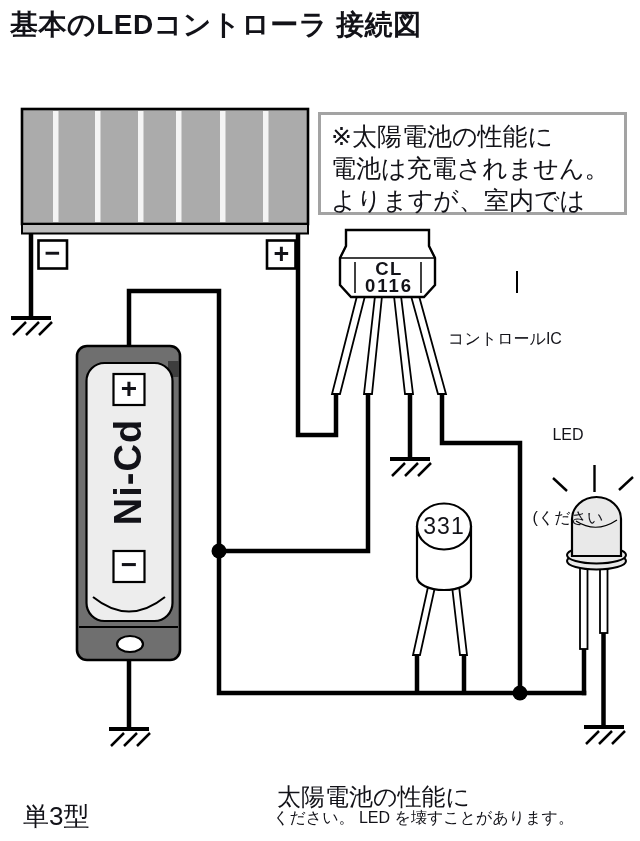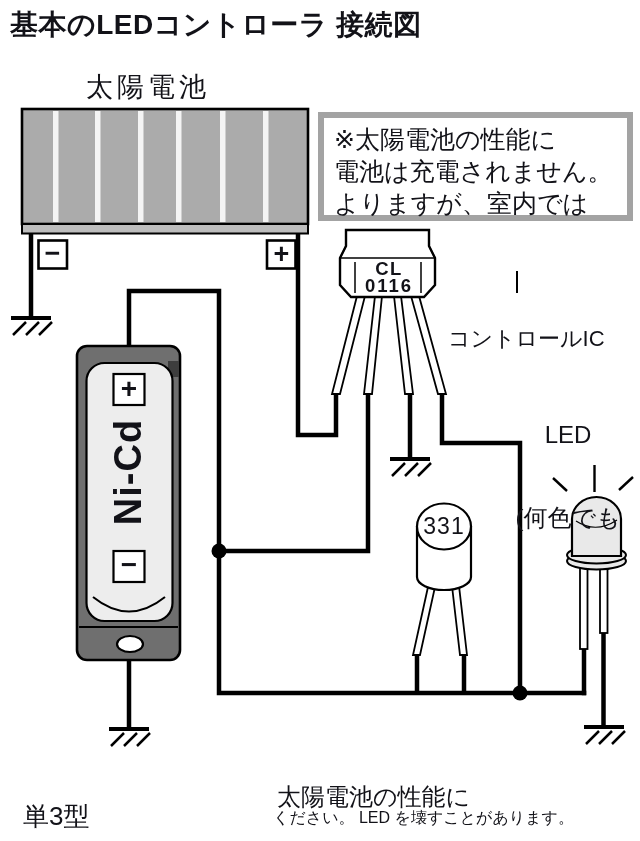--- a/index.html
+++ b/index.html
@@ -2,25 +2,25 @@
 <html><head>
 <meta charset="utf-8">
 <style>
   html,body{margin:0;padding:0;background:#fff;}
   #page{position:relative;width:640px;height:841px;background:#ffffff;overflow:hidden;
         font-family:"Liberation Sans","DejaVu Sans",sans-serif;color:#121218;}
   .abs{position:absolute;}
   .lbl{position:absolute;white-space:pre;color:#121218;}
   #title{left:10px;top:6px;font-size:28px;font-weight:700;letter-spacing:.5px;}
   #solar-label{left:86px;top:69px;font-size:27px;letter-spacing:4px;}
-  #note-box{left:318px;top:112px;width:293px;height:92px;border:6px solid #a3a3a3;background:#fff;
+  #note-box{left:318px;top:112px;width:293px;height:92px;border:3px solid #a3a3a3;background:#fff;
             padding:5px 0 0 10px;font-size:25px;line-height:32px;}
-  #ic-label{left:448px;top:268px;font-size:22px;line-height:28.5px;}
+  #ic-label{left:448px;top:268px;font-size:16px;line-height:28.5px;}
   #text-cursor{left:516px;top:271px;width:2px;height:22px;background:#000;}
-  #led-label{left:500px;top:366px;width:136px;text-align:center;font-size:24px;line-height:27.5px;}
+  #led-label{left:500px;top:366px;width:136px;text-align:center;font-size:16px;line-height:27.5px;}
   #batt-caption{left:23px;top:741px;font-size:26px;line-height:30px;}
   #ind-label{left:277px;top:707px;font-size:24px;line-height:36px;}
   #footnote1{left:254px;top:781px;font-size:18.5px;}
   #footnote2{left:273px;top:808px;font-size:16px;}
   .termsign{position:absolute;text-align:center;font-weight:700;}
   #solar-minus-sign{left:38px;top:240px;width:29px;height:28px;font-size:27px;line-height:26px;}
   #solar-plus-sign{left:267px;top:240px;width:29px;height:28px;font-size:27px;line-height:28px;}
   #batt-plus-sign{left:113px;top:374px;width:32px;height:31px;font-size:28px;line-height:30px;}
   #batt-minus-sign{left:113px;top:551px;width:32px;height:31px;font-size:28px;line-height:28px;}
   #nicd-label{left:48px;top:452px;width:160px;height:40px;text-align:center;
@@ -125,38 +125,37 @@
       <rect x="600" y="567" width="7.5" height="66" fill="#fff" stroke="#000" stroke-width="1.8"></rect>
       <ellipse cx="596.5" cy="561" rx="29.5" ry="8.5" fill="#e9e9e9" stroke="#000" stroke-width="2"></ellipse>
       <ellipse cx="596.5" cy="555" rx="29.5" ry="8.5" fill="#e9e9e9" stroke="#000" stroke-width="2"></ellipse>
       <path fill="#e9e9e9" stroke="#000" stroke-width="2.2" d="M572,556 L572,519 A24.5,22 0 0 1 621,519 L621,556 Z"></path>
       <path d="M576,521 Q596,534 617,520" fill="none" stroke="#000" stroke-width="1.2"></path>
     </g>
   </svg>
 
   <div id="title" class="lbl">基本のLEDコントローラ 接続図</div>
 
-  <div id="solar-label" class="lbl">太陽電池</div>
   <div id="solar-minus-sign" class="termsign">−</div>
   <div id="solar-plus-sign" class="termsign">+</div>
 
   <div id="note-box" class="abs">
     <div>※太陽電池の性能に</div>
     <div>電池は充電されません。</div>
     <div>よりますが、室内では</div>
   </div>
 
   <div id="ic-label" class="lbl">
     <div>コントロールIC</div>
   </div>
   <div id="text-cursor" class="abs"></div>
 
   <div id="led-label" class="lbl">
     <div>LED</div>
-    <div>(何色でも</div>
+    <div>(ください</div>
   </div>
 
   <div id="batt-plus-sign" class="termsign">+</div>
   <div id="batt-minus-sign" class="termsign">−</div>
   <div id="nicd-label" class="abs">Ni-Cd</div>
 
   <div id="batt-caption" class="lbl">
     <div>単3型</div>
     
     

